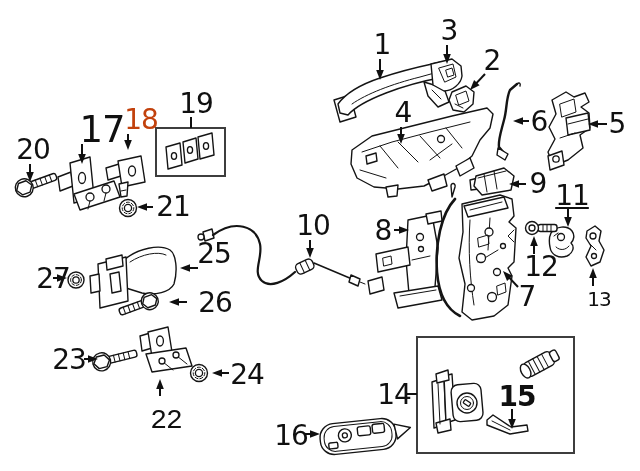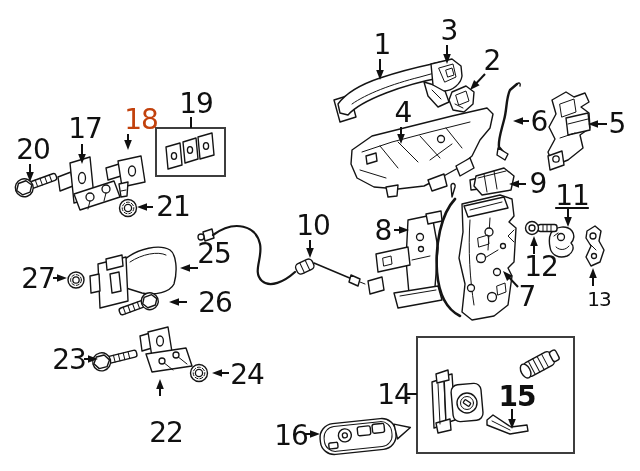--- a/index.html
+++ b/index.html
@@ -354,24 +354,24 @@
     <div class="callout" style="left: 527px; top: 297px; font-size: 28px; color: rgb(16, 16, 16);">7</div>
     <div class="callout" style="left: 383px; top: 231px; font-size: 28px; color: rgb(16, 16, 16);">8</div>
     <div class="callout" style="left: 538px; top: 184px; font-size: 28px; color: rgb(16, 16, 16);">9</div>
     <div class="callout" style="left: 313px; top: 226px; font-size: 28px; color: rgb(16, 16, 16);">10</div>
     <div class="callout" style="left: 572px; top: 196px; font-size: 28px; color: rgb(16, 16, 16); text-decoration: underline;">11</div>
     <div class="callout" style="left: 541px; top: 267px; font-size: 28px; color: rgb(16, 16, 16);">12</div>
     <div class="callout" style="left: 599px; top: 299px; font-size: 20px; color: rgb(16, 16, 16); text-align: right;">13</div>
     <div class="callout" style="left: 394px; top: 395px; font-size: 28px; color: rgb(16, 16, 16);">14</div>
     <div class="callout" style="left: 517px; top: 397px; font-size: 28px; color: rgb(16, 16, 16); font-weight: bold;">15</div>
     <div class="callout" style="left: 291px; top: 436px; font-size: 28px; color: rgb(16, 16, 16); text-align: center;">16</div>
-    <div class="callout" style="left: 85px; top: 129px; font-size: 28px; color: rgb(16, 16, 16);">17</div>
+    <div class="callout" style="left: 102px; top: 129px; font-size: 37px; color: rgb(16, 16, 16);">17</div>
     <div class="callout" style="left: 133px; top: 120px; font-size: 28px; color: #c2410c; margin-left: 8px;">18</div>
     <div class="callout" style="left: 196px; top: 104px; font-size: 28px; color: rgb(16, 16, 16);">19</div>
     <div class="callout" style="left: 33px; top: 150px; font-size: 28px; color: rgb(16, 16, 16); text-align: right;">20</div>
     <div class="callout" style="left: 173px; top: 207px; font-size: 28px; color: rgb(16, 16, 16); text-align: right;">21</div>
-    <div class="callout" style="left: 166px; top: 433px; font-size: 28px; color: rgb(16, 16, 16);">22</div>
+    <div class="callout" style="left: 166px; top: 421px; font-size: 28px; color: rgb(16, 16, 16); font-family: Liberation Mono, monospace;">22</div>
     <div class="callout" style="left: 69px; top: 360px; font-size: 28px; color: rgb(16, 16, 16);">23</div>
     <div class="callout" style="left: 247px; top: 375px; font-size: 28px; color: rgb(16, 16, 16);">24</div>
     <div class="callout" style="left: 214px; top: 254px; font-size: 28px; color: rgb(16, 16, 16);">25</div>
     <div class="callout" style="left: 203px; top: 303px; font-size: 28px; color: rgb(16, 16, 16); margin-left: 12px;">26</div>
-    <div class="callout" style="left: 38px; top: 279px; font-size: 28px; color: rgb(16, 16, 16);">27</div>
+    <div class="callout" style="left: 53px; top: 279px; font-size: 28px; color: rgb(16, 16, 16);">27</div>
   </div>
 
 </body></html>

